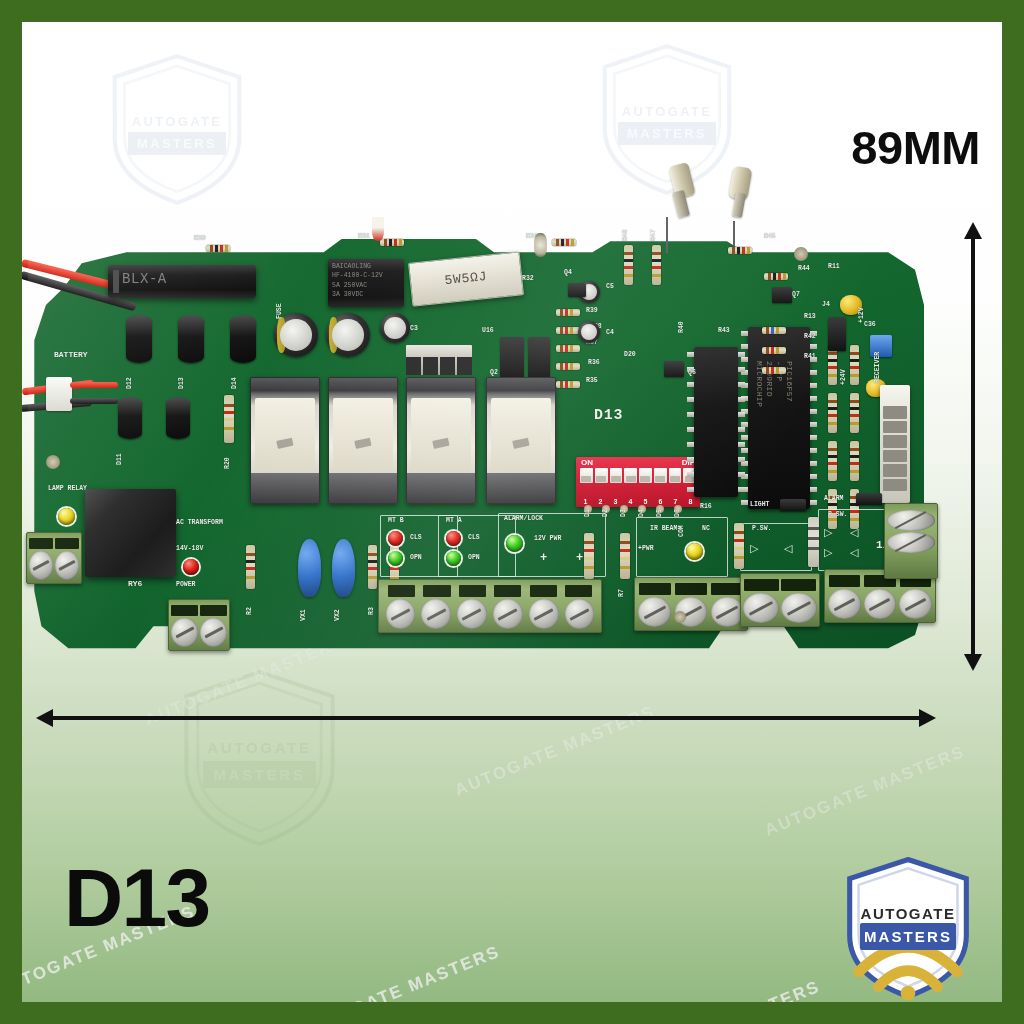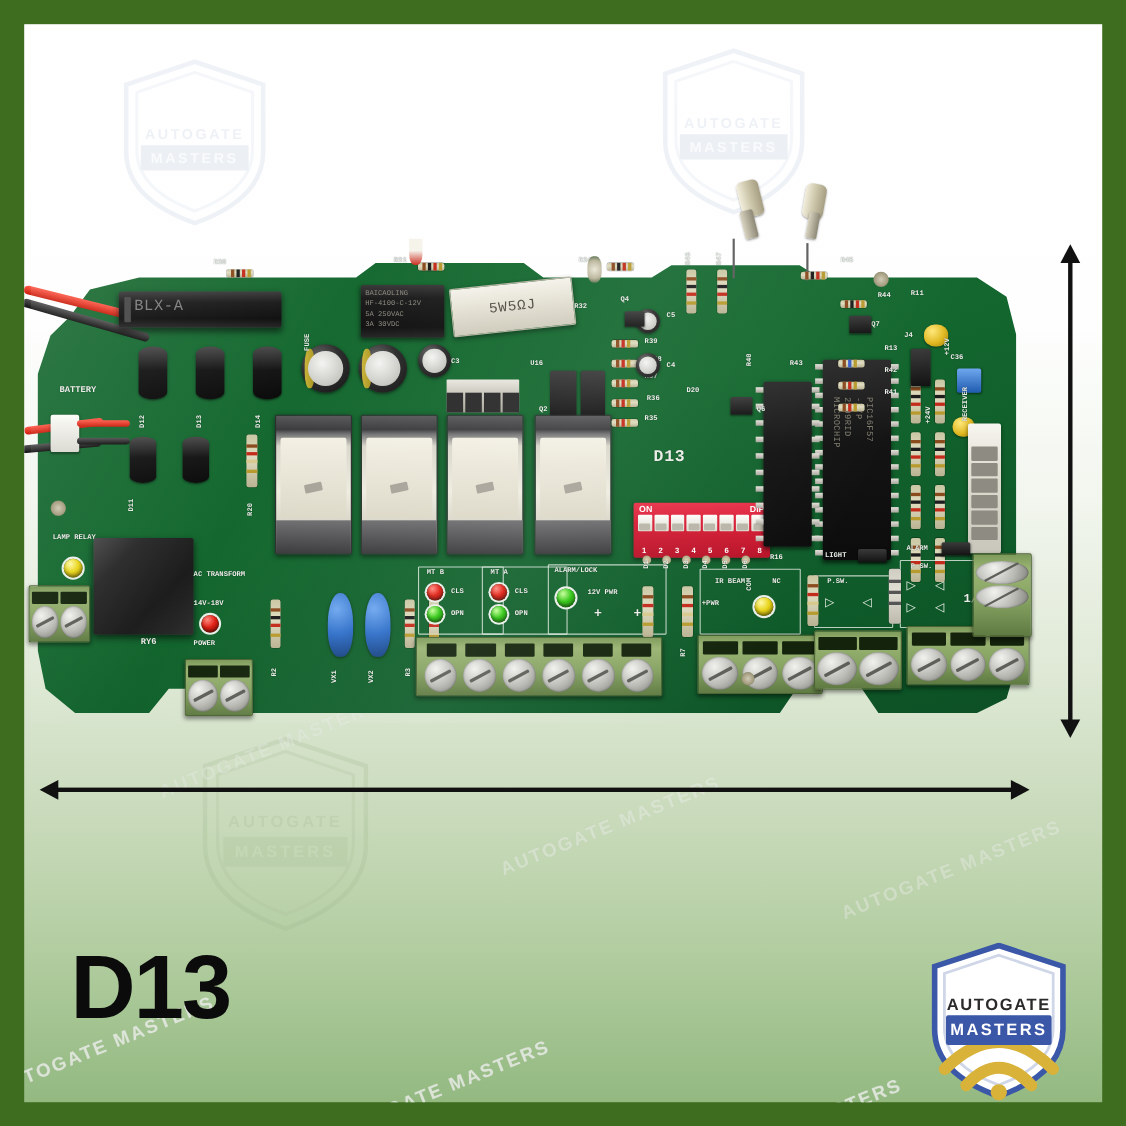--- a/index.html
+++ b/index.html
@@ -234,20 +234,21 @@
   <div class="wmtext" style="left:740px;top:800px;transform:rotate(-22deg);opacity:.5;">AUTOGATE MASTERS</div>
   <div class="wmtext" style="left:120px;top:690px;transform:rotate(-22deg);opacity:.4;">AUTOGATE MASTERS</div>
   <div class="wmtext" style="left:-40px;top:520px;transform:rotate(-22deg);opacity:.22;">AUTOGATE MASTERS</div>
   <div class="wmtext" style="left:700px;top:560px;transform:rotate(-22deg);opacity:.25;">AUTOGATE MASTERS</div>
 
   <div>
     <div class="arrow-line" style="right:27px;top:215px;width:4px;height:420px;"></div>
     <div class="arrowhead" style="right:20px;top:200px;border-left:9px solid transparent;border-right:9px solid transparent;border-bottom:17px solid #111;"></div>
     <div class="arrowhead" style="right:20px;top:632px;border-left:9px solid transparent;border-right:9px solid transparent;border-top:17px solid #111;"></div>
   </div>
+  <div class="dimlabel" id="dim-89">89MM</div>
 
   <div>
     <div class="arrow-line" style="left:30px;top:694px;height:4px;width:870px;"></div>
     <div class="arrowhead" style="left:14px;top:687px;border-top:9px solid transparent;border-bottom:9px solid transparent;border-right:17px solid #111;"></div>
     <div class="arrowhead" style="left:897px;top:687px;border-top:9px solid transparent;border-bottom:9px solid transparent;border-left:17px solid #111;"></div>
   </div>
 
   <div id="pcb">
     <div id="pcb-body"></div>
 

